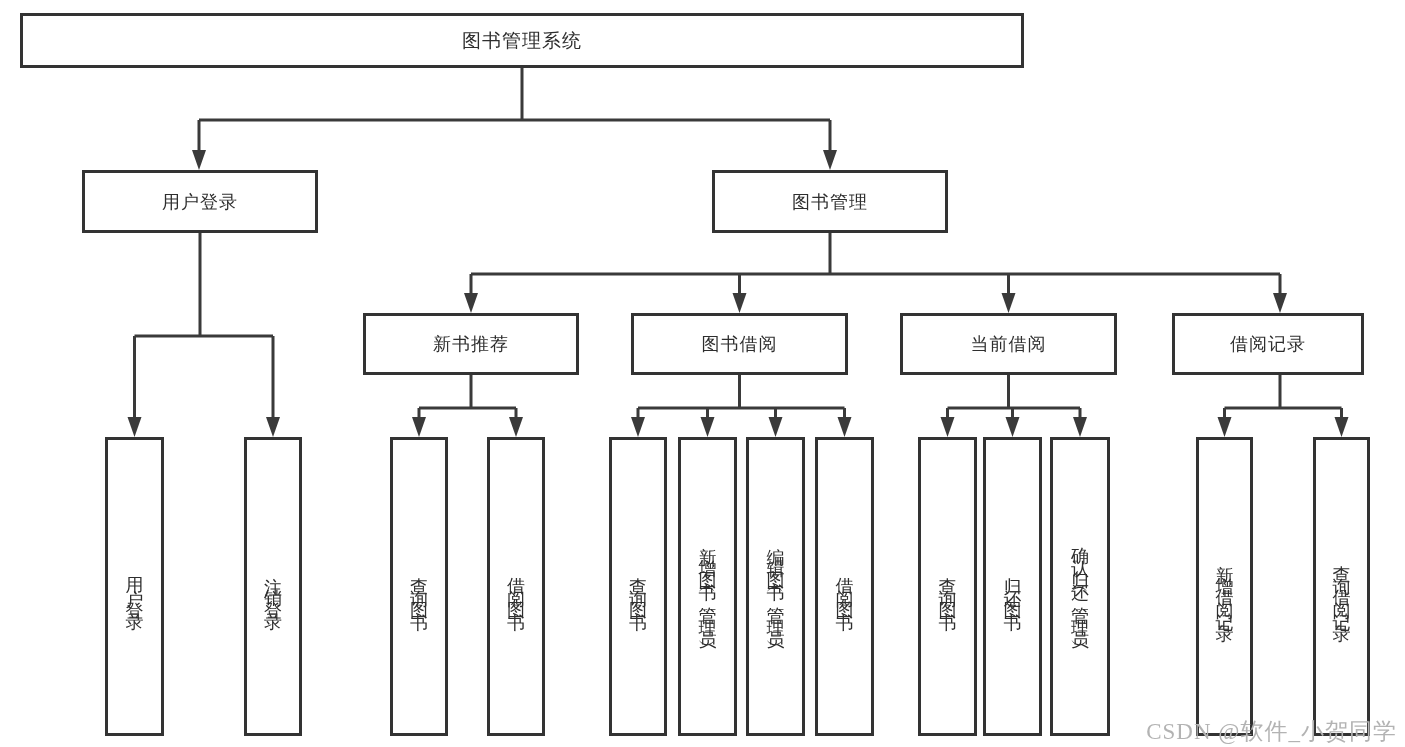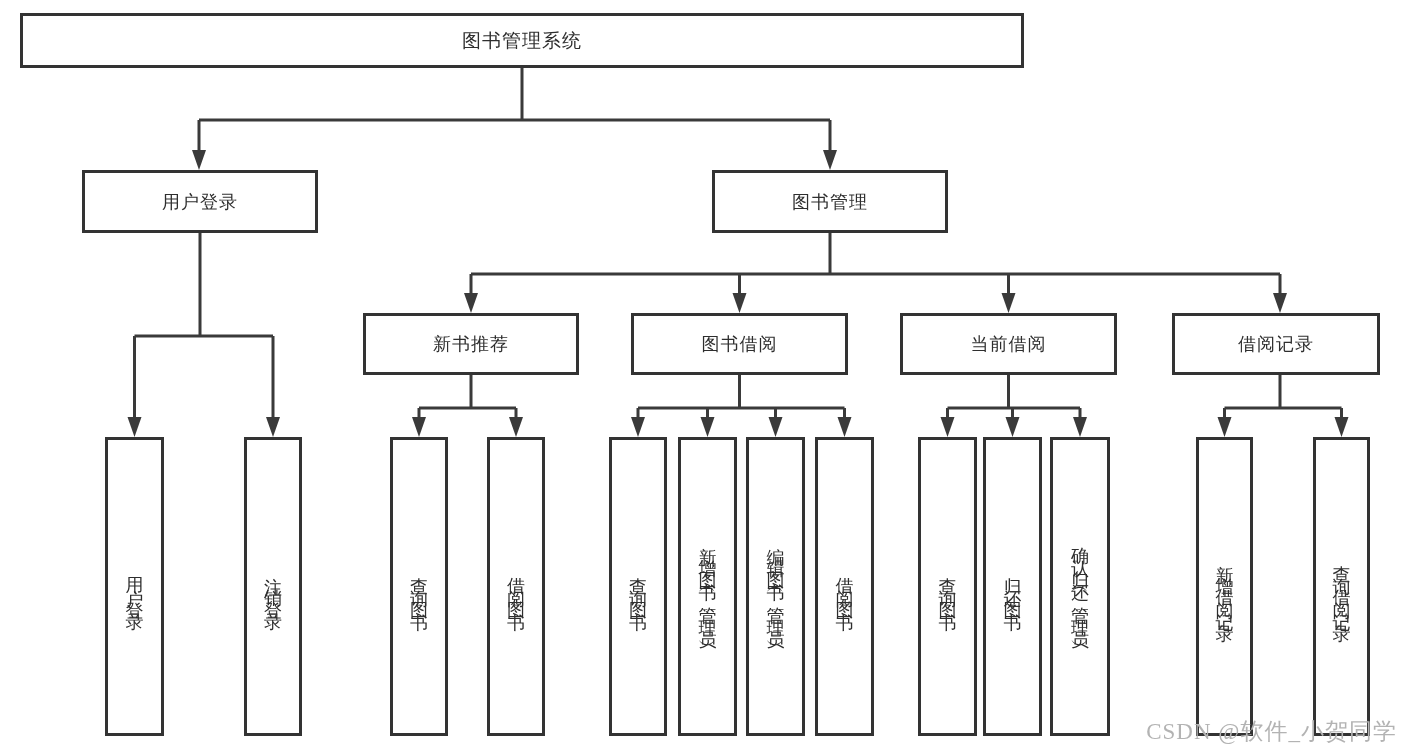--- a/index.html
+++ b/index.html
@@ -117,21 +117,21 @@
 
   <div class="box h" style="left:363px; top:313px; width:216px; height:62px;">
     <span>新书推荐</span>
   </div>
   <div class="box h" style="left:631px; top:313px; width:217px; height:62px;">
     <span>图书借阅</span>
   </div>
   <div class="box h" style="left:900px; top:313px; width:217px; height:62px;text-align:center;">
     <span>当前借阅</span>
   </div>
-  <div class="box h" style="left:1172px; top:313px; width:208px; height:62px;text-align:right;">
+  <div class="box h" style="left:1172px; top:313px; width:192px; height:62px;text-align:right;">
     <span>借阅记录</span>
   </div>
 
   <div class="box leaf" style="left:105px; top:437px; width:59px; height:299px;">
     <span class="vtext">用户登录</span>
   </div>
   <div class="box leaf" style="left:244px; top:437px; width:58px; height:299px;">
     <span class="vtext">注销登录</span>
   </div>
 

